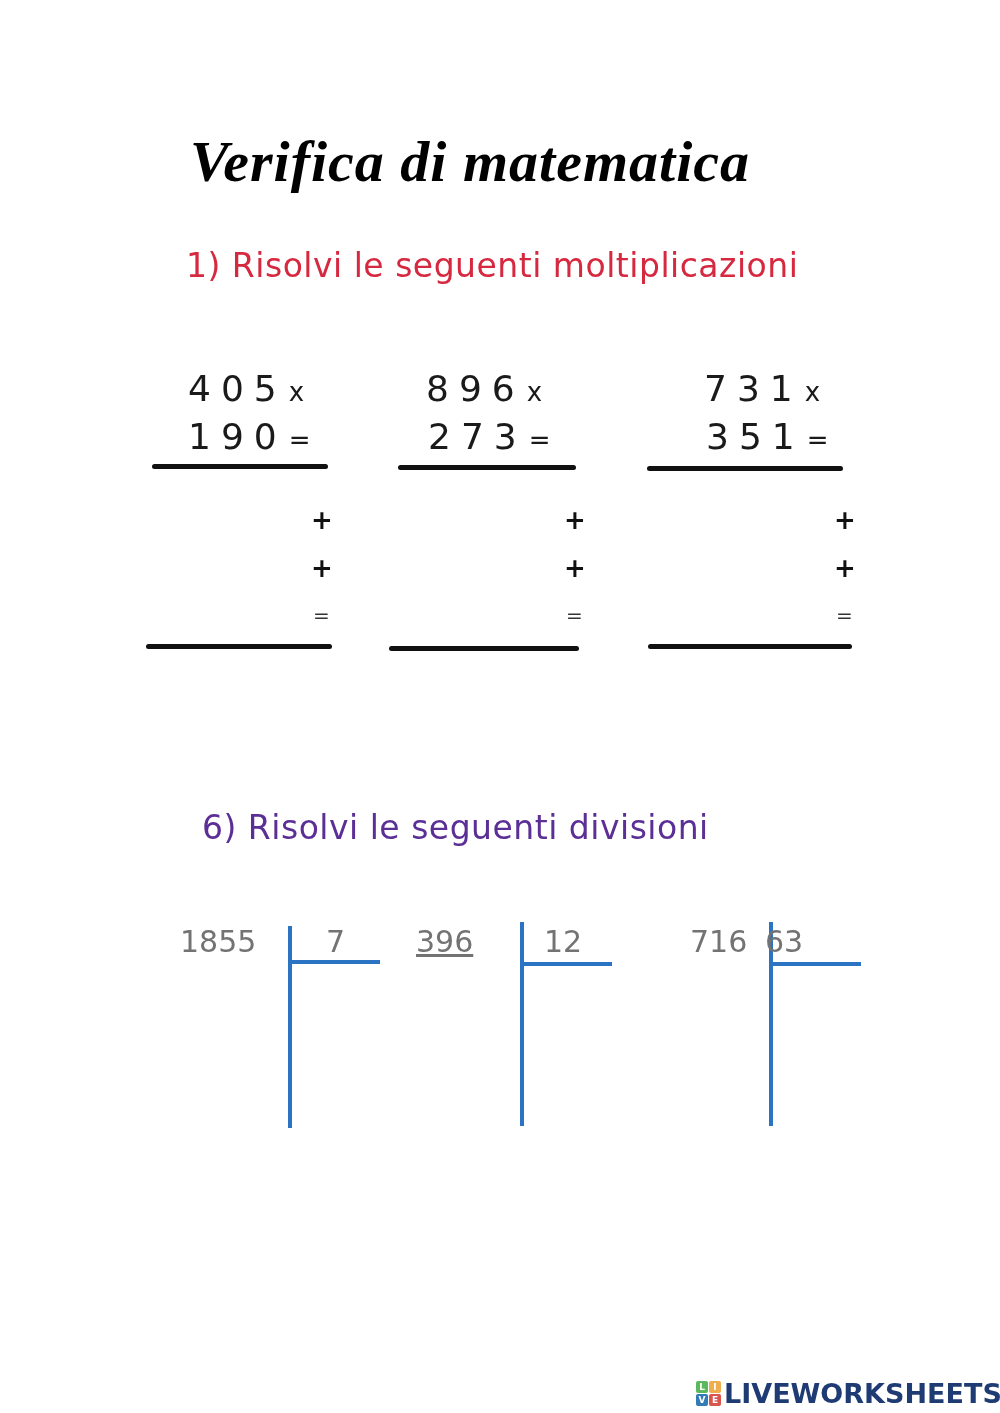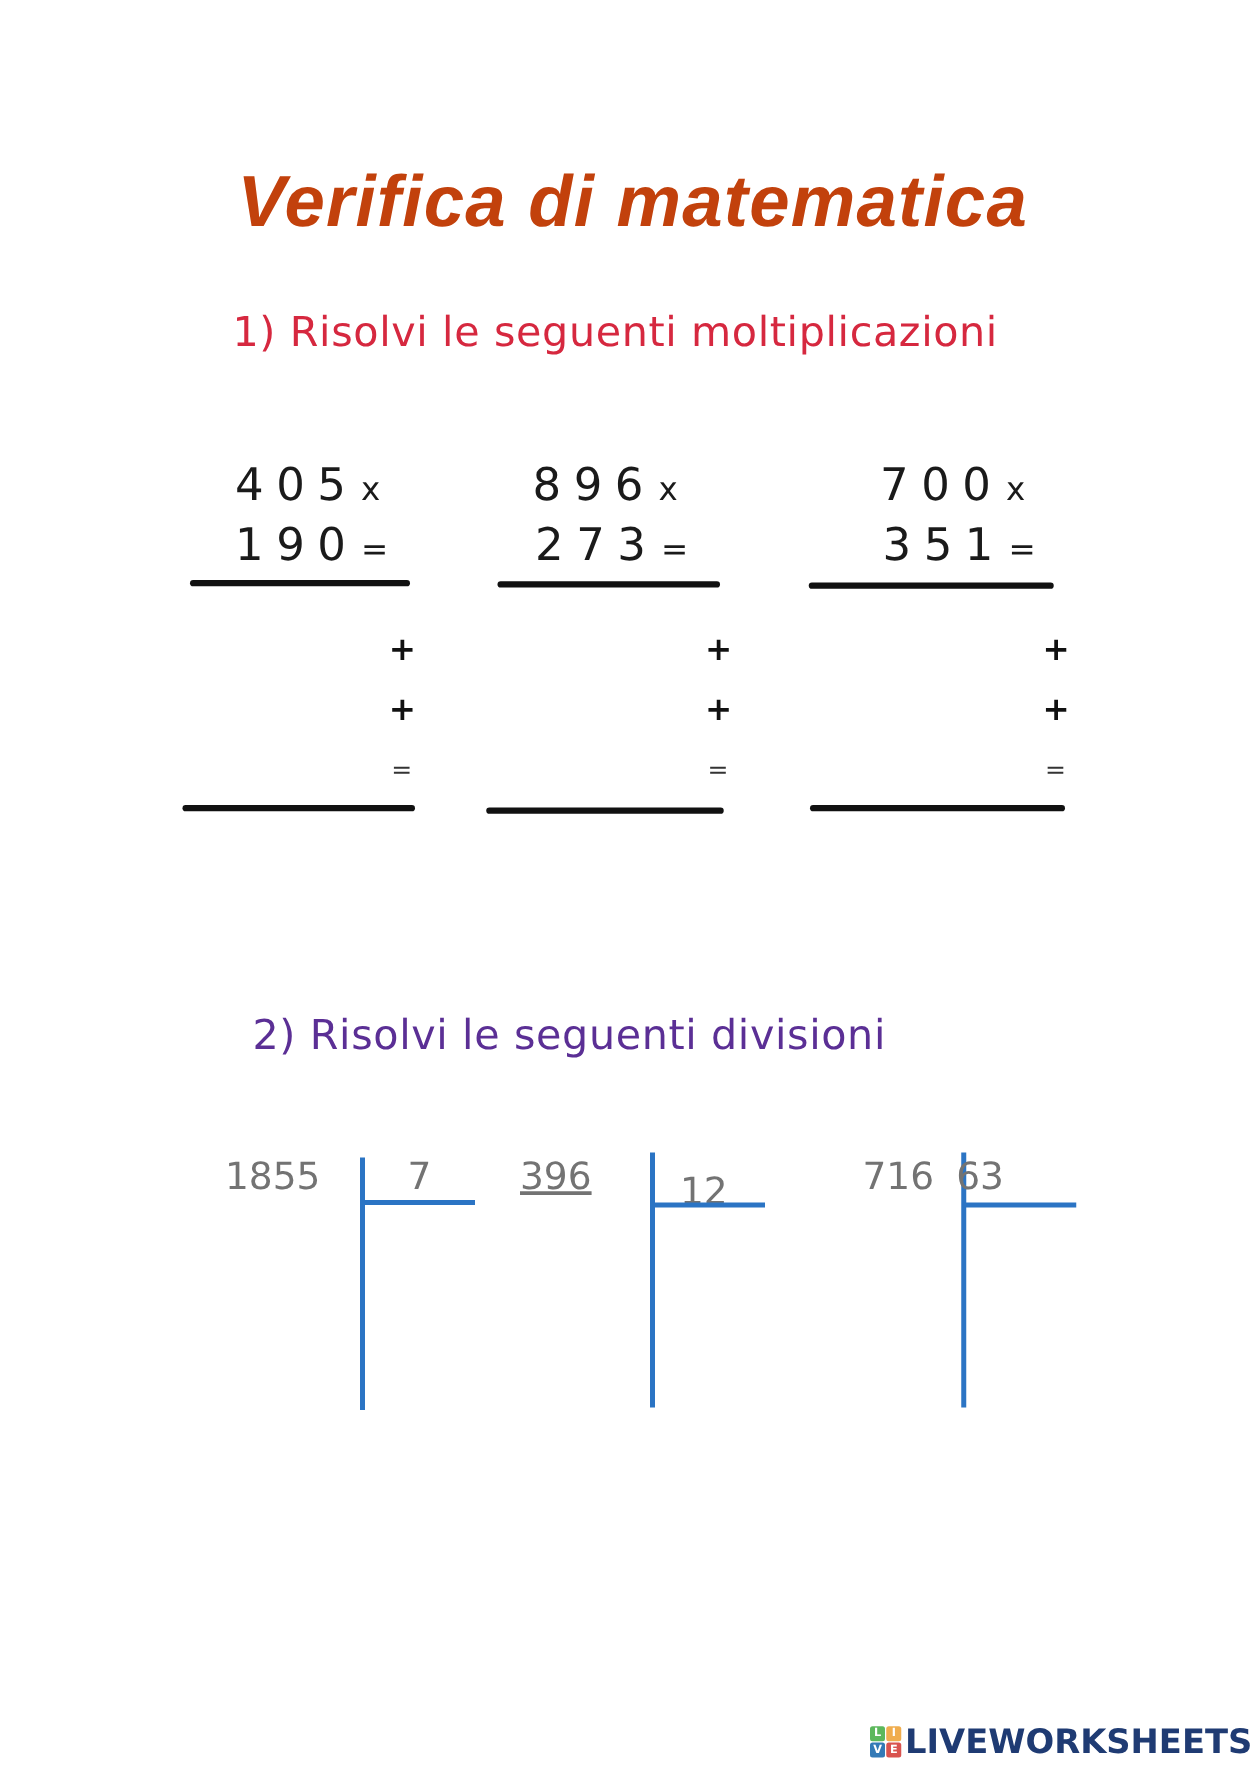--- a/index.html
+++ b/index.html
@@ -1,18 +1,18 @@
 <!DOCTYPE html>
 <html><head>
 <meta charset="utf-8">
 <style>
   html, body { margin:0; padding:0; background:#ffffff; }
   body { width:1000px; height:1413px; position:relative; overflow:hidden; font-family:"DejaVu Sans", sans-serif; }
   .abs { position:absolute; }
-  .title { left:190px; top:128px; font-family:Liberation Sans, sans-serif; font-style:italic; font-weight:bold; font-size:58px; color:#c2410c; letter-spacing:1px; white-space:nowrap; }
+  .title { left:190px; top:128px; font-family:Liberation Serif, serif; font-style:italic; font-weight:bold; font-size:58px; color:#000000; letter-spacing:1px; white-space:nowrap; }
   .sec1 { left:186px; top:246px; font-family:"DejaVu Sans", sans-serif; font-size:33px; color:#d6283f; white-space:nowrap; letter-spacing:0.5px; }
   .sec2 { left:202px; top:808px; font-family:"DejaVu Sans", sans-serif; font-size:33px; color:#5b2f95; white-space:nowrap; letter-spacing:0.5px; }
   .mnum { font-family:"DejaVu Sans", sans-serif; font-size:36px; color:#1a1a1a; letter-spacing:10px; white-space:nowrap; }
   .mop { font-size:26px; margin-left:2px; letter-spacing:0; }
   .hline { background:#111; height:5px; border-radius:3px; }
   .plus { font-family:"DejaVu Sans", sans-serif; font-size:26px; color:#111; font-weight:bold; }
   .eq { font-family:"DejaVu Sans", sans-serif; font-size:20px; color:#333; }
   .dnum { font-family:"DejaVu Sans", sans-serif; font-size:30px; color:#737373; white-space:nowrap; }
   .vbar { background:#2b74c4; width:4px; }
   .hbar { background:#2b74c4; height:4px; }
@@ -44,45 +44,45 @@
   <div class="abs mnum" style="left:428px; top:416px;"><span>273</span><span class="mop">=</span></div>
   <div class="abs hline" style="left:398px; top:465px; width:178px;"></div>
   <div class="abs" style="left:398px; top:486px; width:170px; height:150px;"></div>
   <div class="abs plus" style="left:564px; top:505px;">+</div>
   <div class="abs plus" style="left:564px; top:553px;">+</div>
   <div class="abs eq" style="left:566px; top:603px;">=</div>
   <div class="abs hline" style="left:389px; top:646px; width:190px;"></div>
 </div>
 
 <div>
-  <div class="abs mnum" style="left:704px; top:368px;"><span>700</span><span class="mop">x</span></div>
+  <div class="abs mnum" style="left:704px; top:368px;"><span>731</span><span class="mop">x</span></div>
   <div class="abs mnum" style="left:706px; top:416px;"><span>351</span><span class="mop">=</span></div>
   <div class="abs hline" style="left:647px; top:466px; width:196px;"></div>
   <div class="abs" style="left:650px; top:486px; width:180px; height:150px;"></div>
   <div class="abs plus" style="left:834px; top:505px;">+</div>
   <div class="abs plus" style="left:834px; top:553px;">+</div>
   <div class="abs eq" style="left:836px; top:603px;">=</div>
   <div class="abs hline" style="left:648px; top:644px; width:204px;"></div>
 </div>
 
-<div class="abs sec2">2) Risolvi le seguenti divisioni</div>
+<div class="abs sec2">6) Risolvi le seguenti divisioni</div>
 
 <div>
   <div class="abs dnum" style="left:180px; top:924px;">1855</div>
   <div class="abs vbar" style="left:288px; top:926px; height:202px;"></div>
   <div class="abs dnum" style="left:326px; top:924px;">7</div>
   <div class="abs hbar" style="left:290px; top:960px; width:90px;"></div>
   <div class="abs" style="left:294px; top:968px; width:86px; height:150px;"></div>
   <div class="abs" style="left:176px; top:966px; width:108px; height:160px;"></div>
 </div>
 
 <div>
   <div class="abs dnum" style="left:416px; top:924px;text-decoration:underline;">396</div>
   <div class="abs vbar" style="left:520px; top:922px; height:204px;"></div>
-  <div class="abs dnum" style="left:544px; top:924px;margin-top:12px;">12</div>
+  <div class="abs dnum" style="left:544px; top:924px;">12</div>
   <div class="abs hbar" style="left:522px; top:962px; width:90px;"></div>
   <div class="abs" style="left:526px; top:970px; width:86px; height:150px;"></div>
   <div class="abs" style="left:410px; top:966px; width:106px; height:160px;"></div>
 </div>
 
 <div>
   <div class="abs dnum" style="left:690px; top:924px;">716</div>
   <div class="abs vbar" style="left:769px; top:922px; height:204px;"></div>
   <div class="abs dnum" style="left:765px; top:924px;">63</div>
   <div class="abs hbar" style="left:771px; top:962px; width:90px;"></div>

